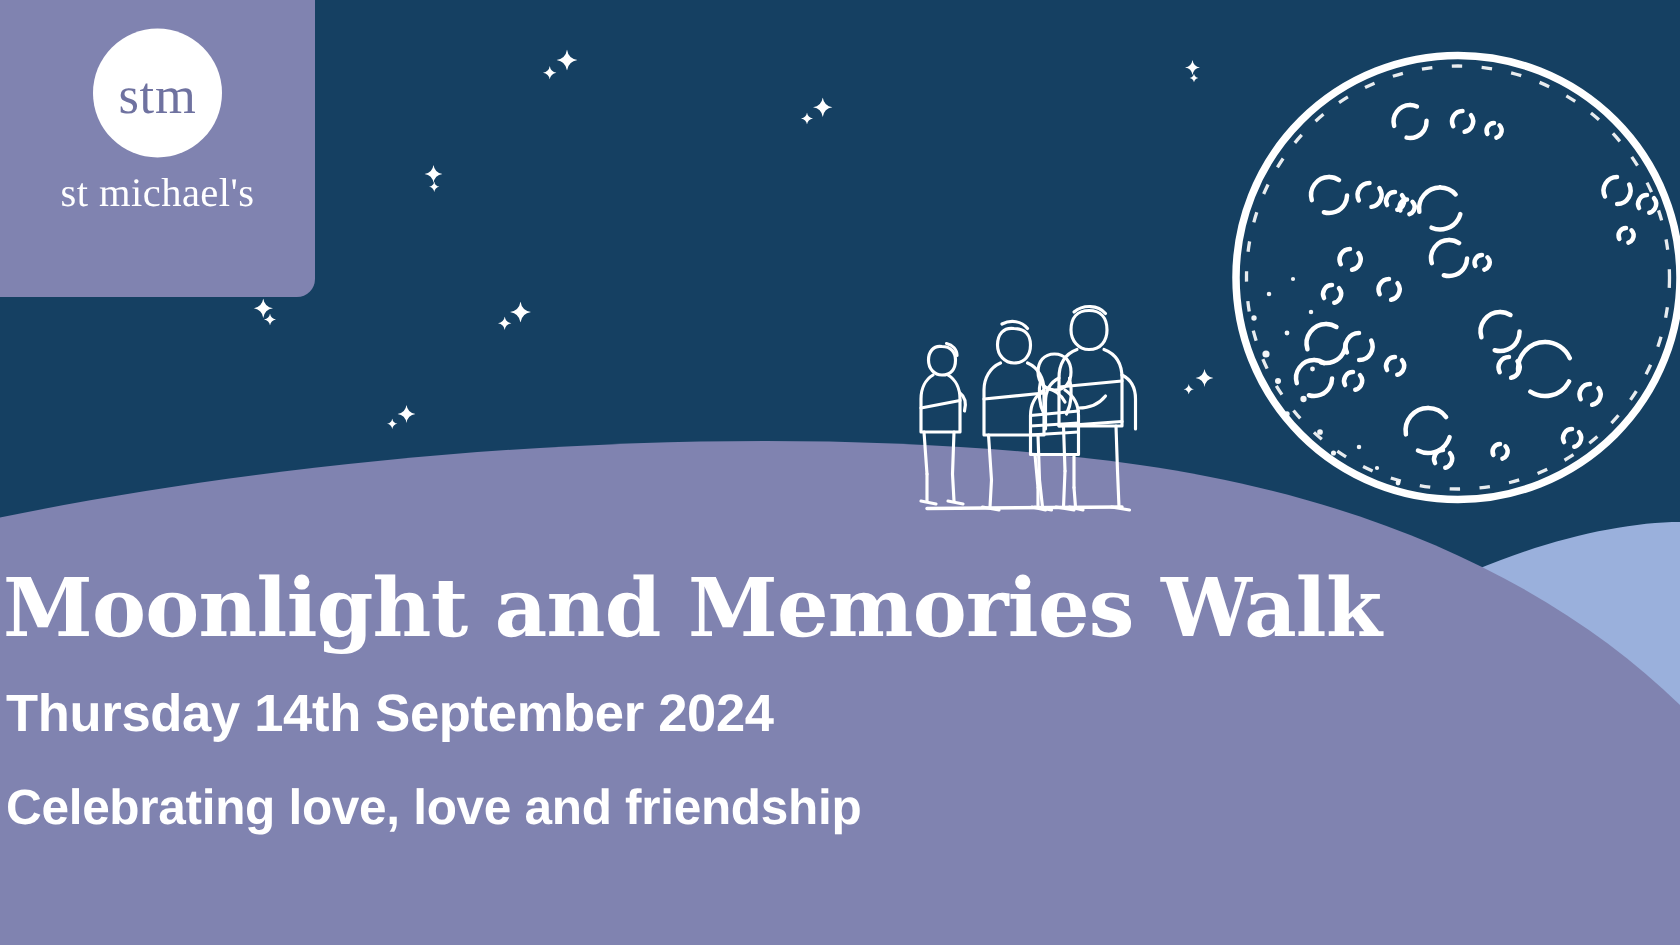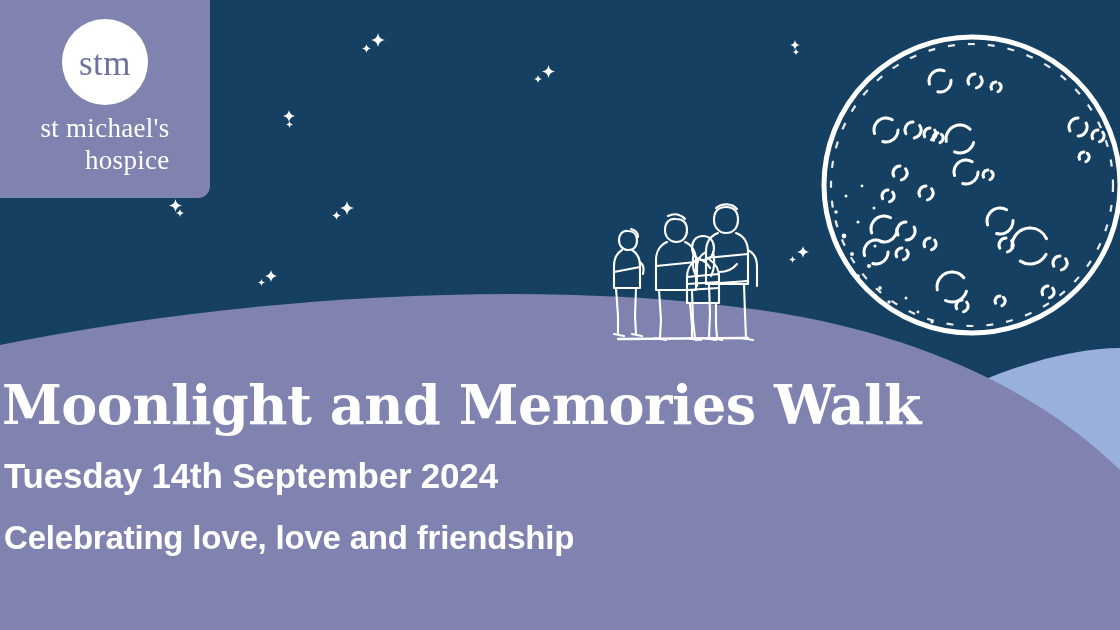--- a/index.html
+++ b/index.html
@@ -37,21 +37,21 @@
   #logo-mark-text{
     font-family:"Liberation Serif",serif;
     font-size:35px;
     color:#6F72A0;
     letter-spacing:0.5px;
     line-height:1;
     transform:translateY(1px);
   }
   #logo-wordmark{
     margin-top:8px;
-    text-align:right;
+    text-align:left;
     color:#FFFFFF;
     font-family:"Liberation Serif",serif;
     font-size:27px;
     line-height:1.18;
     letter-spacing:0.3px;
   }
   #logo-wordmark .wm-line{display:block;white-space:nowrap;}
 
   
   #copy{
@@ -310,23 +310,22 @@
 
     </g>
   </svg>
 
   <div id="logo-badge">
     <div id="logo-mark">
       <span id="logo-mark-text">stm</span>
     </div>
     <div id="logo-wordmark">
       <span class="wm-line">st michael's</span>
-      <span class="wm-line">hospice</span>
     </div>
   </div>
 
   <div id="copy">
     <h1 id="headline">Moonlight and Memories Walk</h1>
-    <div id="subtitle-date">Tuesday 14th September 2024</div>
+    <div id="subtitle-date">Thursday 14th September 2024</div>
     <div id="subtitle-tagline">Celebrating love, love and friendship</div>
   </div>
 
 </div>
 
 </body></html>

